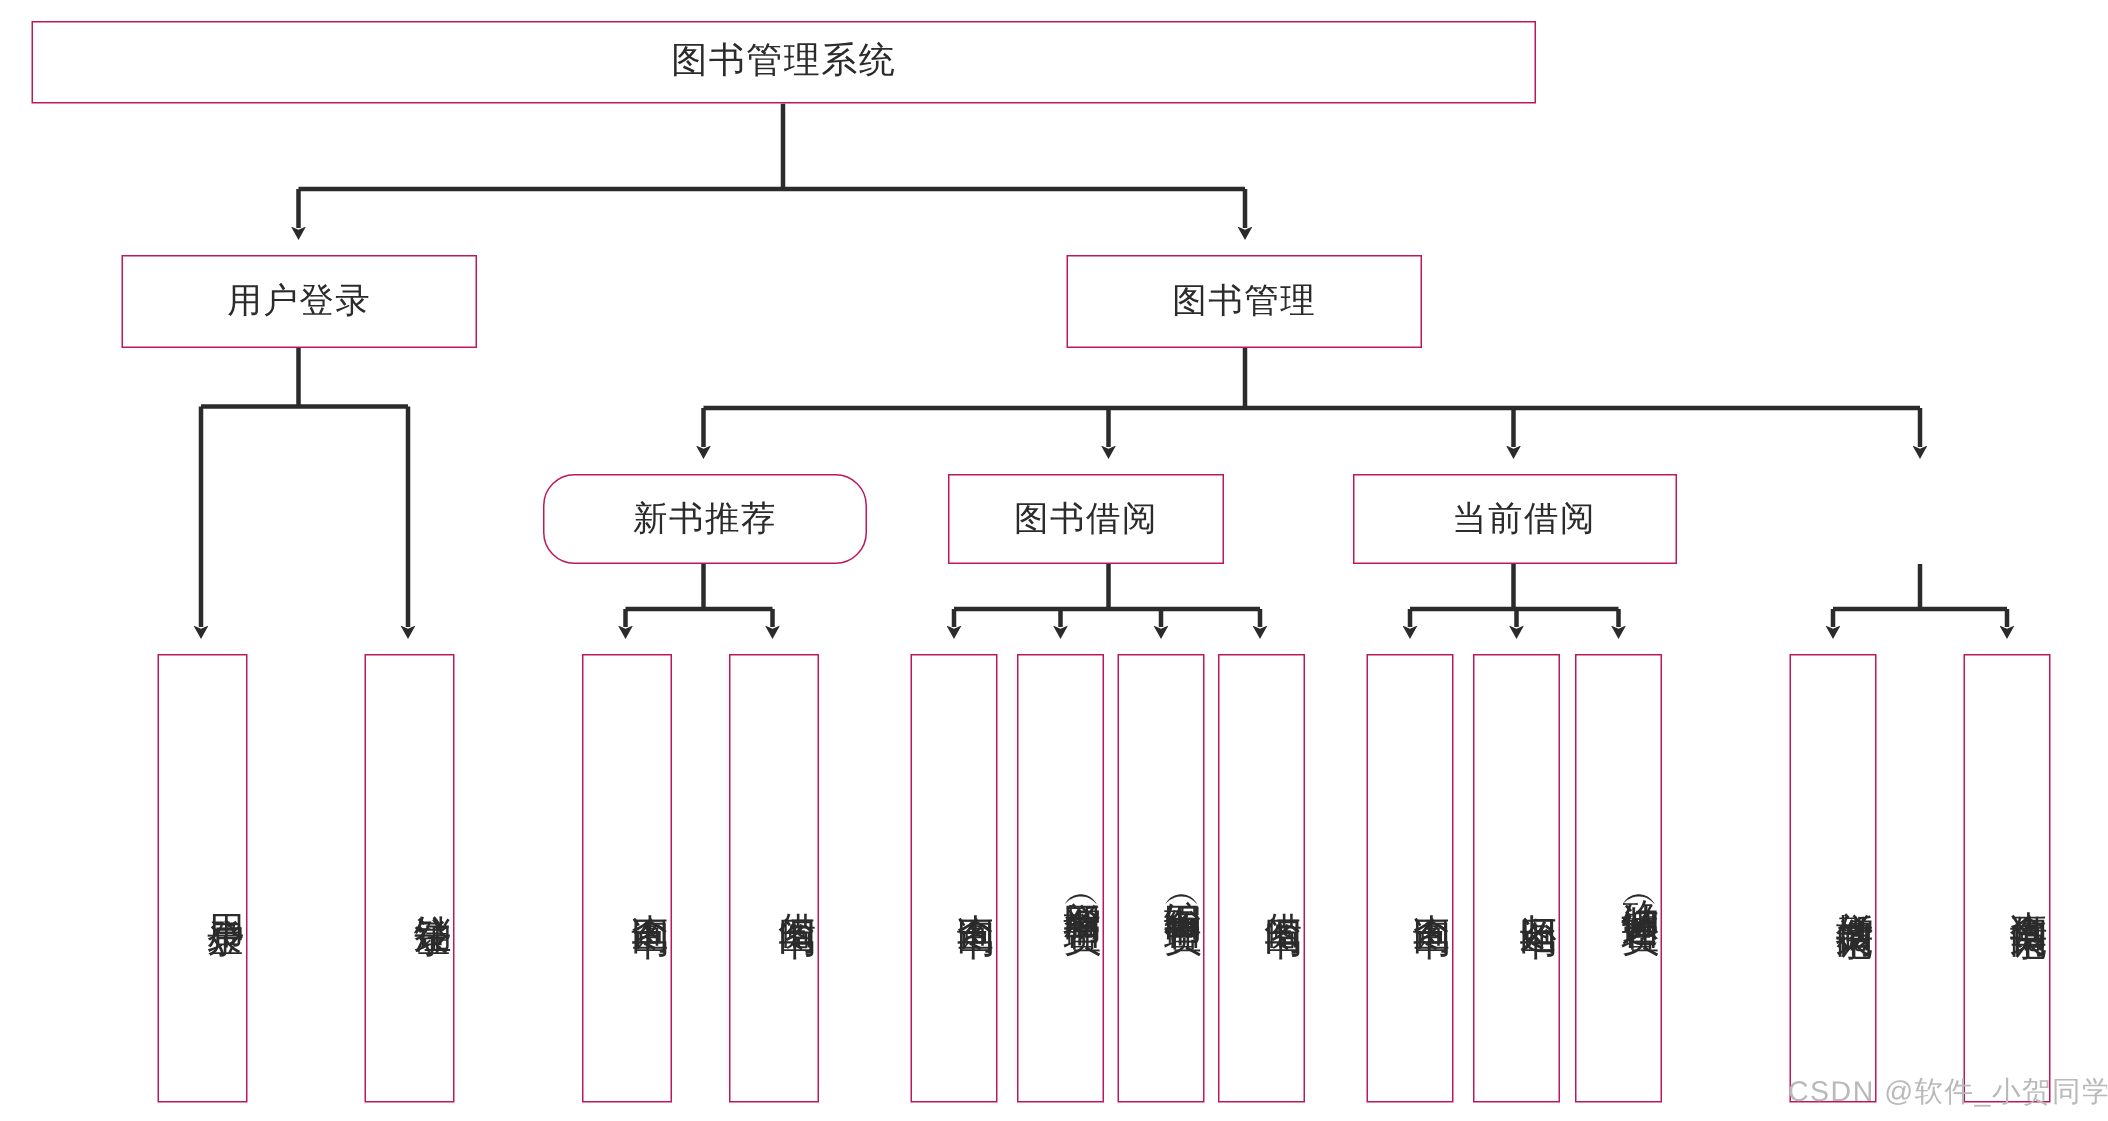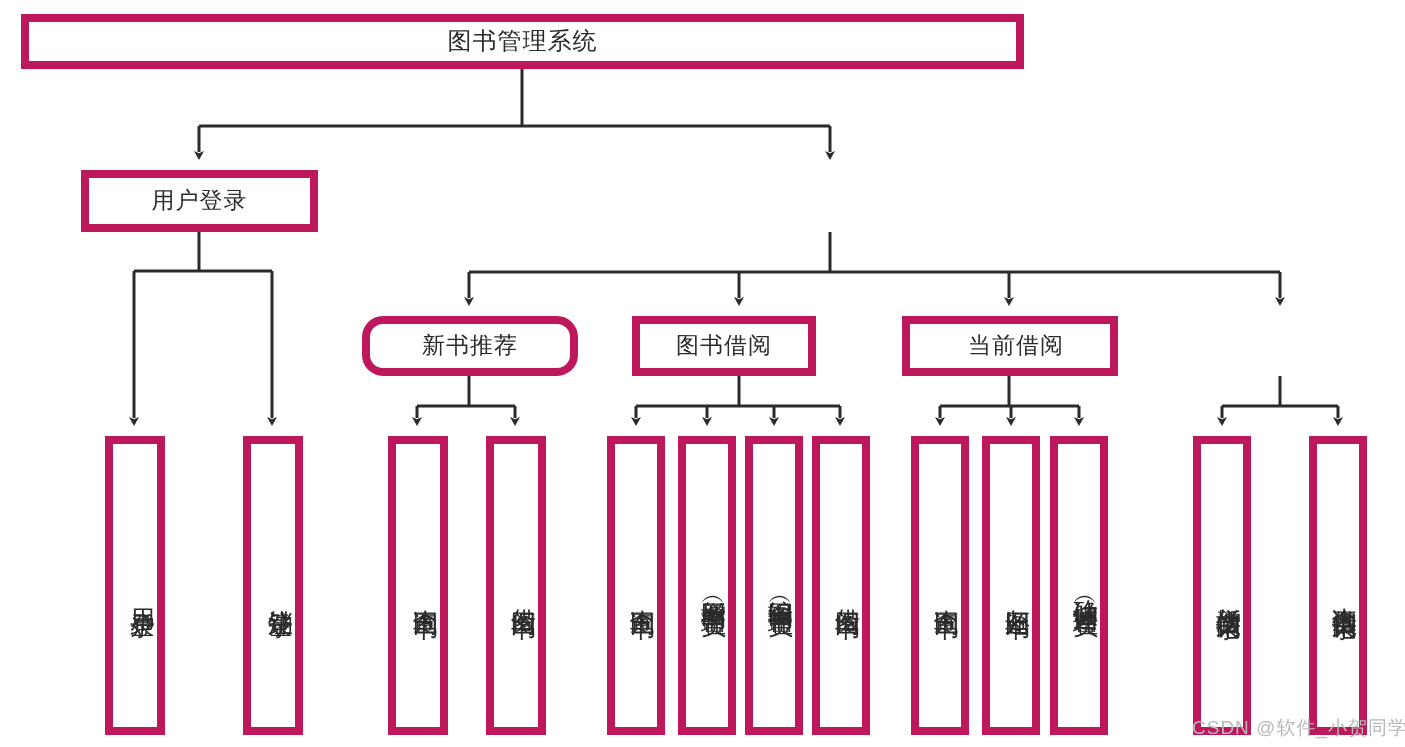--- a/index.html
+++ b/index.html
@@ -22,21 +22,21 @@
     left: 0;
     top: 0;
     width: 1405px;
     height: 747px;
     pointer-events: none;
   }
   .node {
     position: absolute;
     box-sizing: border-box;
     background: #ffffff;
-    border: 8px solid #be185d;
+    border: 1px solid #be185d;
     display: flex;
     align-items: center;
     justify-content: center;
     text-align: center;
     color: #2b2b2b;
   }
   .node.h {
     font-size: 23px;
     letter-spacing: 1px;
     line-height: 1.2;
@@ -122,20 +122,23 @@
     </g>
   </svg>
 
   <div class="node h root" style="left:21px; top:14px; width:1003px; height:55px;">
     <span>图书管理系统</span>
   </div>
 
   <div class="node h" style="left:81px; top:170px; width:237px; height:62px;">
     <span>用户登录</span>
   </div>
+  <div class="node h" style="left:711px; top:170px; width:237px; height:62px;">
+    <span>图书管理</span>
+  </div>
 
   <div class="node h" style="left:362px; top:316px; width:216px; height:60px;border-radius:21px;">
     <span>新书推荐</span>
   </div>
   <div class="node h" style="left:632px; top:316px; width:184px; height:60px;">
     <span>图书借阅</span>
   </div>
   <div class="node h" style="left:902px; top:316px; width:216px; height:60px;padding-left:12px;">
     <span>当前借阅</span>
   </div>

